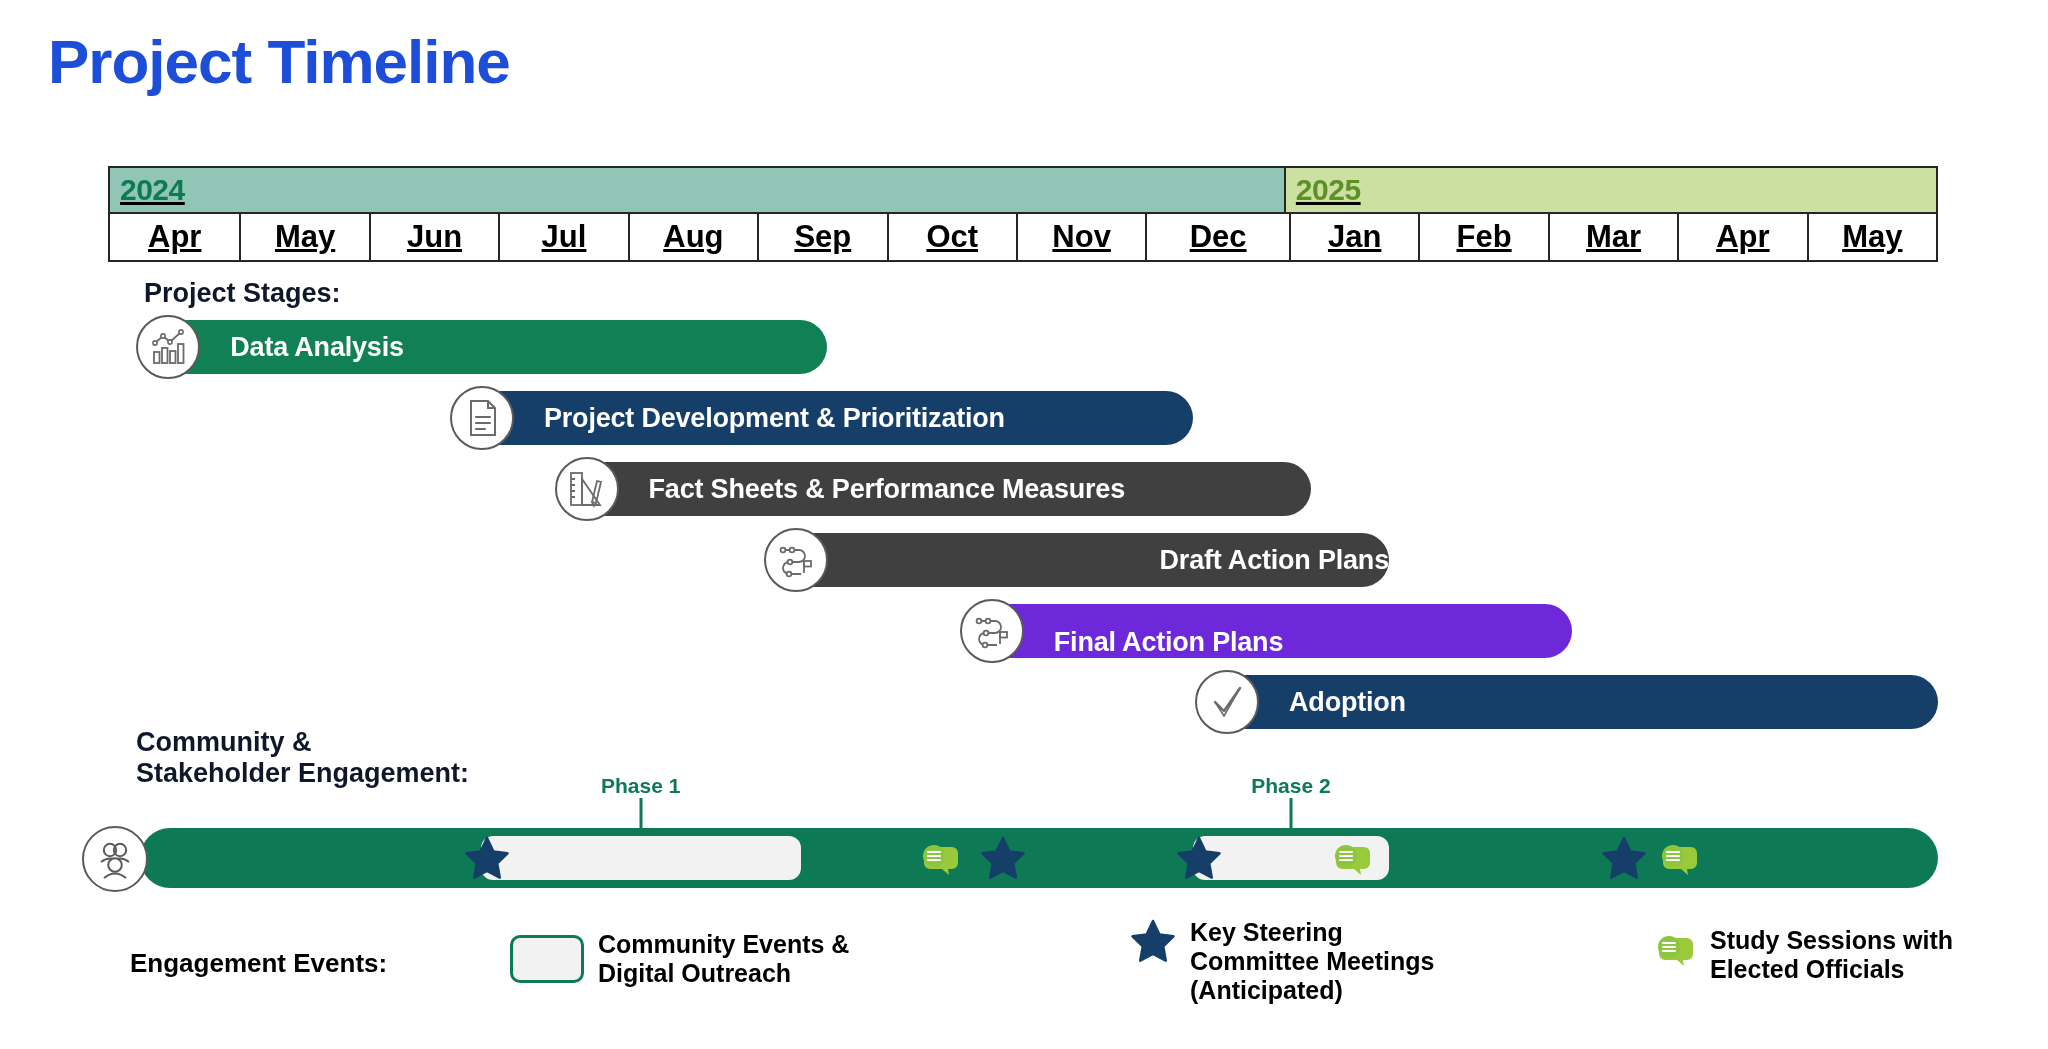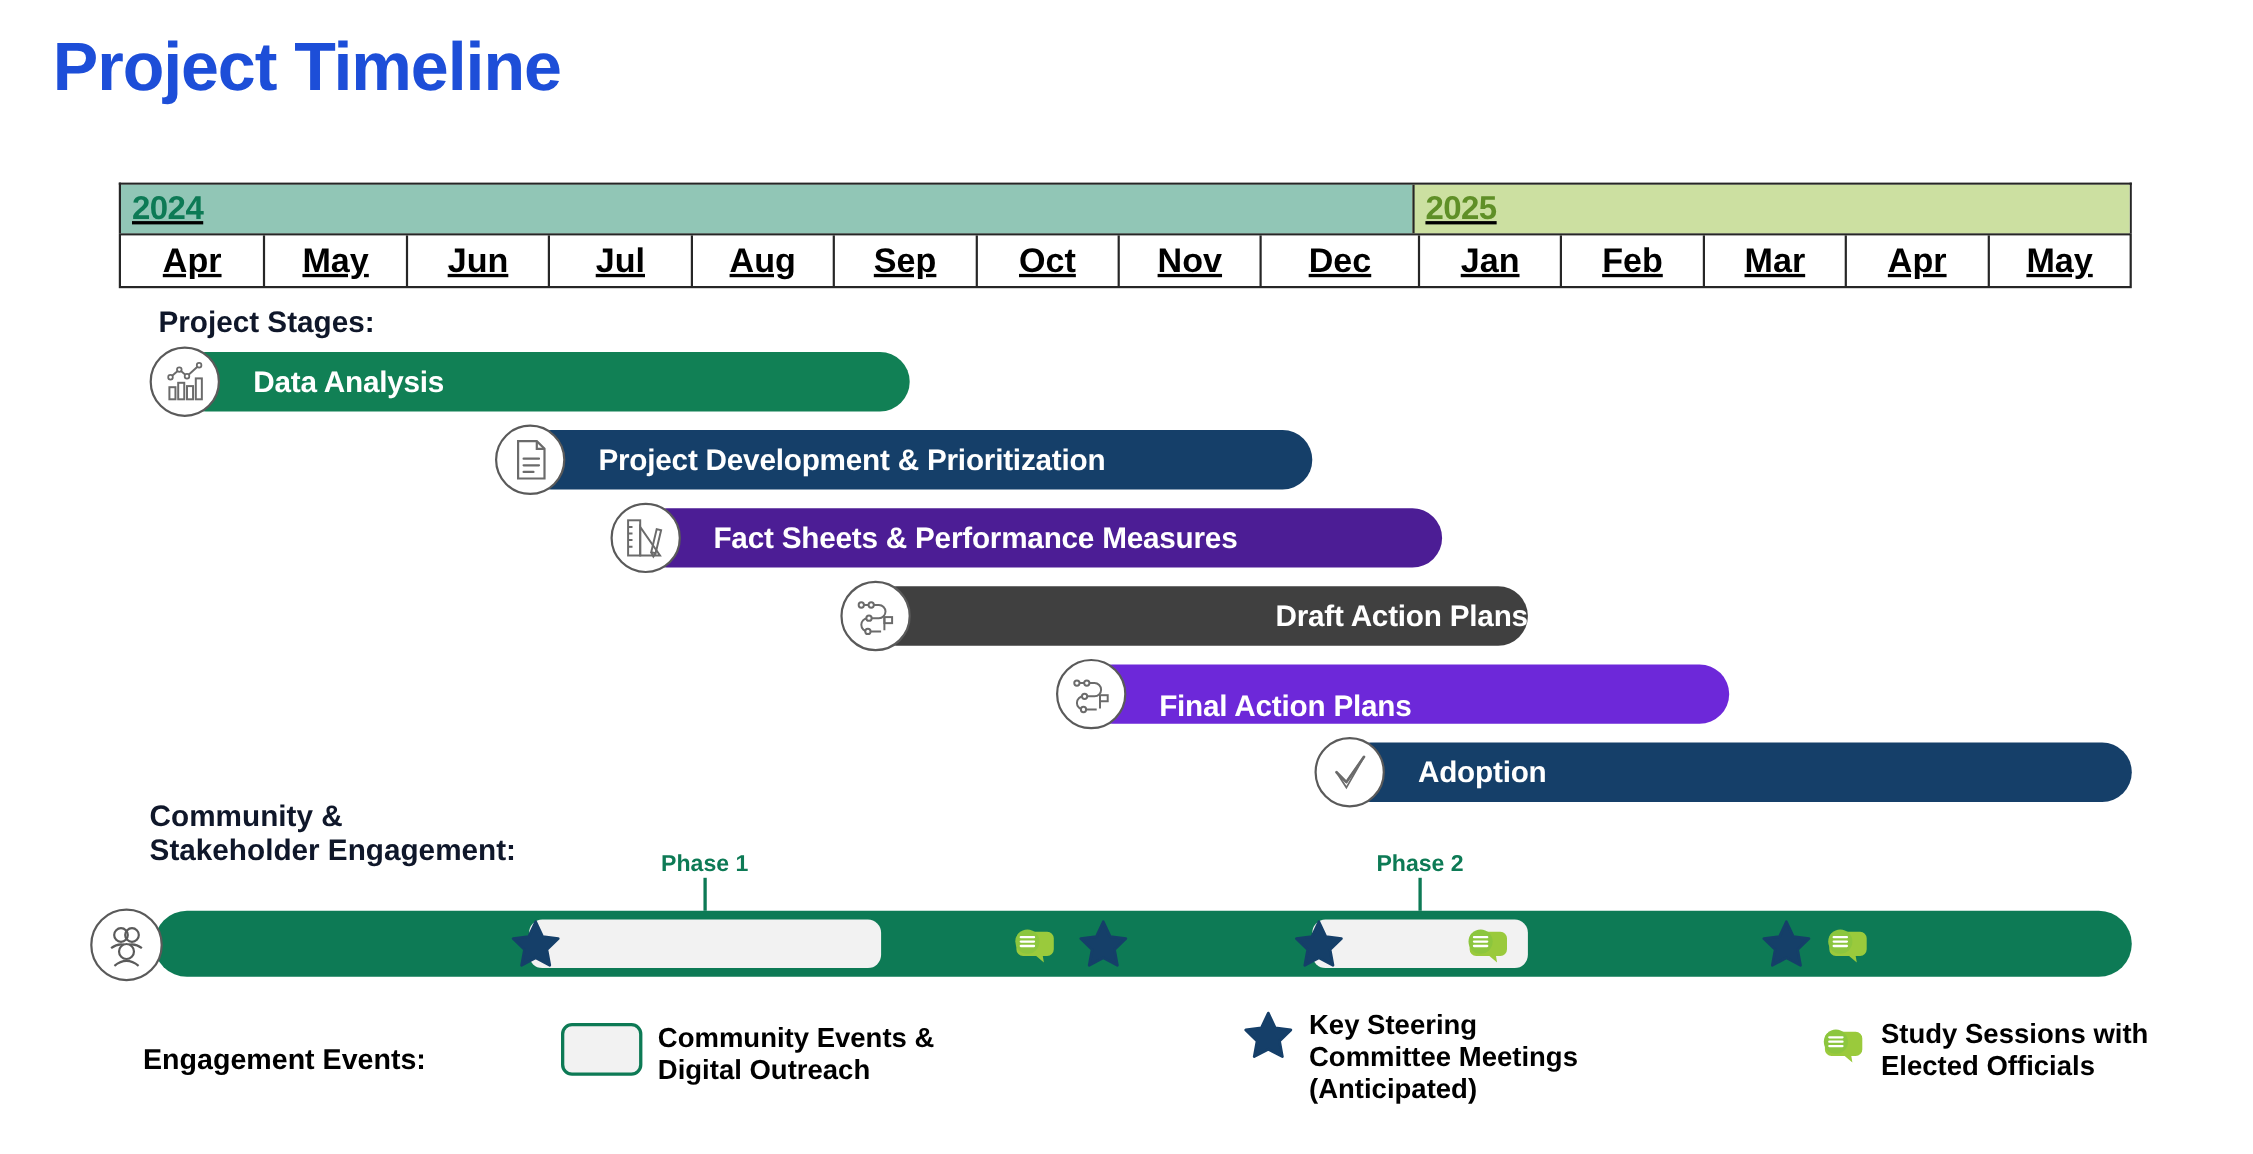--- a/index.html
+++ b/index.html
@@ -184,21 +184,21 @@
       <path d="M27 4 V11 H34" fill="none" stroke="#6b6b6b" stroke-width="2"></path>
       <g stroke="#6b6b6b" stroke-width="2" stroke-linecap="round">
         <path d="M15 20 H29"></path>
               <path d="M15 26 H29"></path>
               <path d="M15 32 H24"></path>
       </g>
           </svg>
         </div>
       </div>
       <div class="stage" style="left: 578.571px; top: 462px; width: 732px;">
-        <div class="stage-bar" style="background: #4c1d95; text-align: right;">
+        <div class="stage-bar" style="background: #404040; text-align: right;">
           <span class="stage-text">Fact Sheets &amp; Performance Measures</span>
         </div>
         <div class="stage-icon">
           <svg width="42" height="42" viewBox="0 0 42 42">
       <g fill="none" stroke="#6b6b6b" stroke-width="1.8">
         <rect x="5" y="5" width="11" height="32"></rect>
         <path d="M16 37 L34 37 L16 11 Z"></path>
         <path d="M5 11 h4 M5 17 h4 M5 23 h4 M5 29 h4"></path>
         <path d="M26 34 L31 13 L35 14 L30 35 Z"></path>
         <path d="M26 34 L28 38 L30 35"></path>
@@ -318,21 +318,21 @@
       </div>
       <div class="phase-note" style="left: 1290.96px; top: 760px; height: 68px;">
         <span class="ptext">Phase 2</span>
         <span class="pline"></span>
       </div>
     </div>
 
   <div id="legend">
     <div class="legend-title">Engagement Events:</div>
     <div id="legend-items">
-        <div class="legend-item" style="left: 380px; top: 12px;">
+        <div class="legend-item" style="left: 380px; top: 12px; align-items: center;">
           <div class="legend-swatch">
             <div class="sw-box"></div>
           </div>
           <div class="legend-text">Community Events &amp;
 Digital Outreach</div>
         </div>
         <div class="legend-item" style="left: 1000px; top: 0px;">
           <div class="legend-swatch">
             <svg width="46" height="46" viewBox="0 0 46 46">
   <path d="M23 3 L29.3 16.4 L43.5 18.3 L33.2 28.3 L35.8 42.6 L23 35.8 L10.2 42.6 L12.8 28.3 L2.5 18.3 L16.7 16.4 Z" fill="#153f69" stroke="#153f69" stroke-width="2.5" stroke-linejoin="round"></path>

